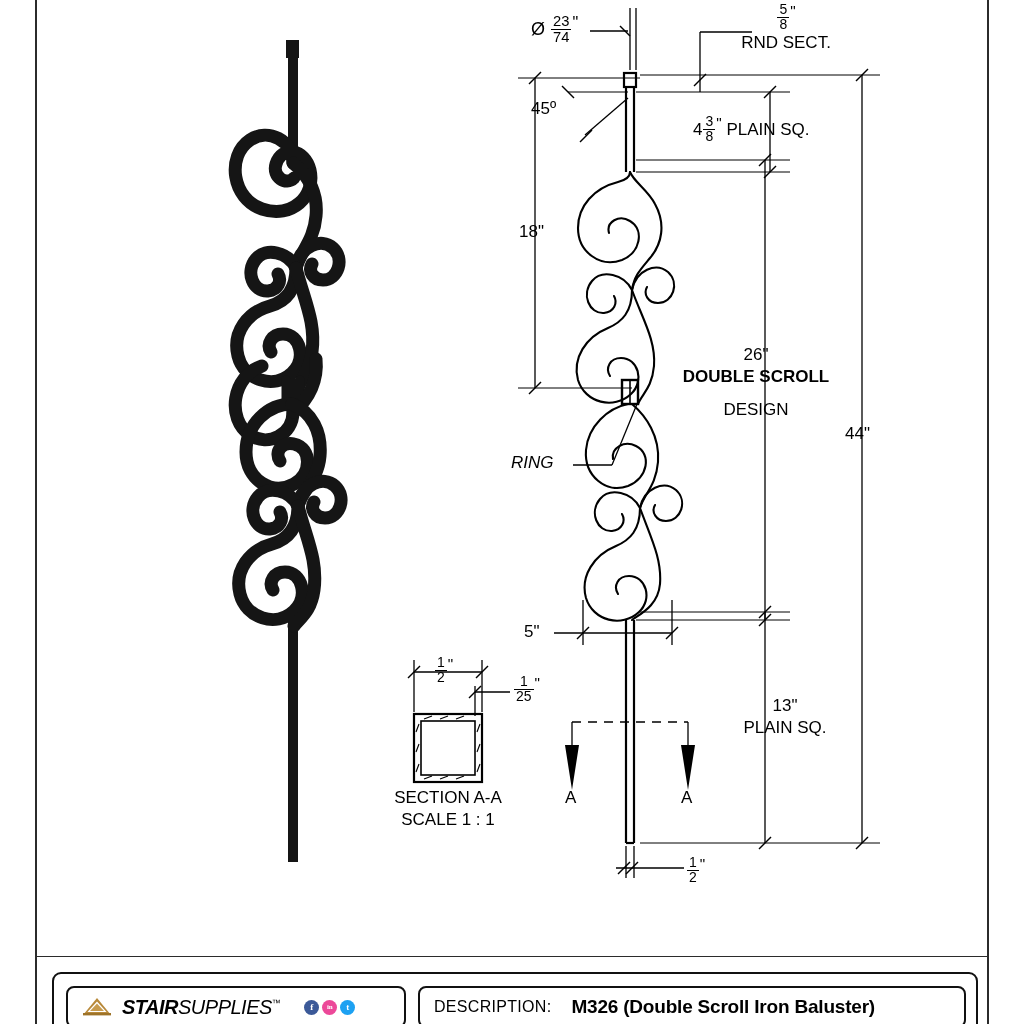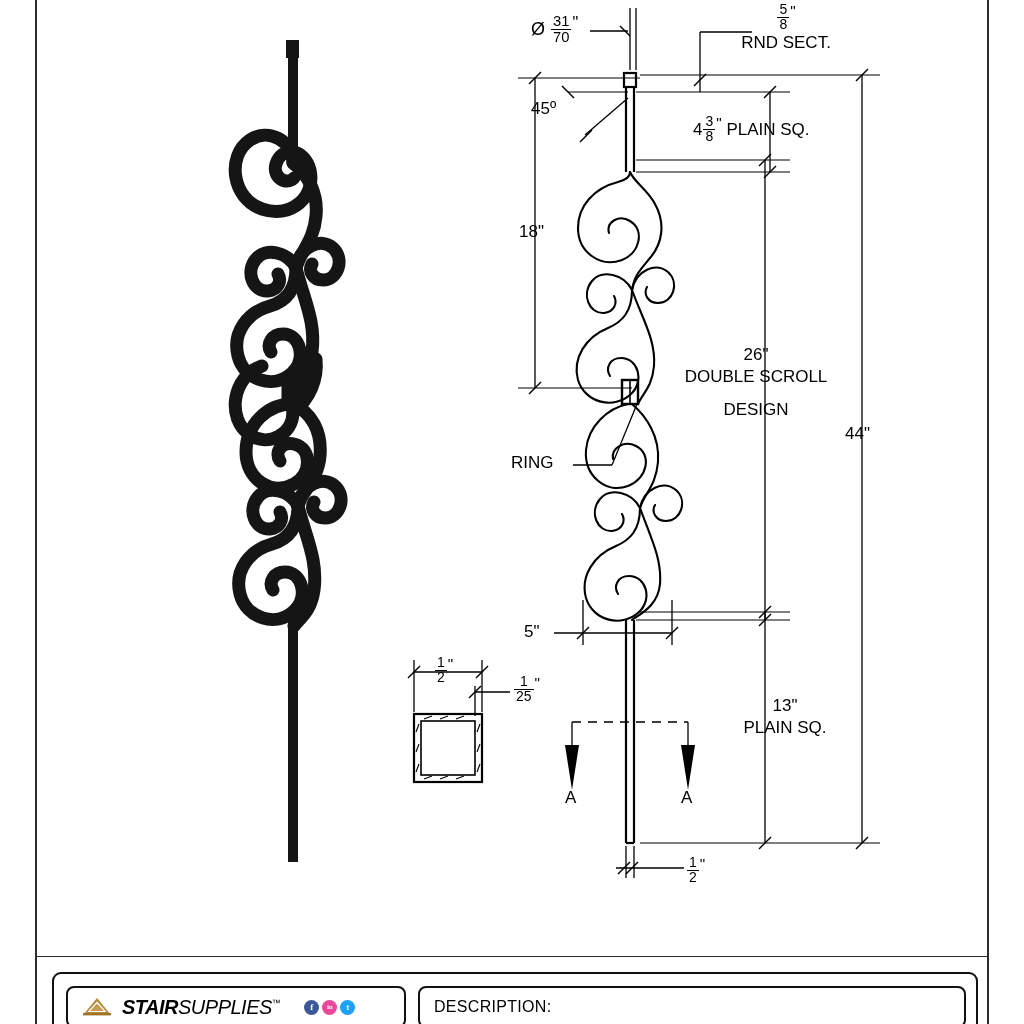--- a/index.html
+++ b/index.html
@@ -310,22 +310,22 @@
 
         <line x1="475" y1="692" x2="510" y2="692"></line>
         <line x1="469" y1="698" x2="481" y2="686" stroke-width="1.4"></line>
         <line x1="475" y1="686" x2="475" y2="716"></line>
       </g>
     </g>
   </svg>
 
   <div class="txt t18" style="left:531px;top:13px;">
     <span>Ø</span>&nbsp;<span class="frac">
-        <span class="num">31</span>
-        <span class="den">70</span>
+        <span class="num">23</span>
+        <span class="den">74</span>
       </span><span class="inch">"</span>
   </div>
 
   <div class="txt t17 ctr" style="left:716px;top:2px;width:140px;">
     <div><span class="frac">
           <span class="num">5</span>
           <span class="den">8</span>
         </span><span class="inch">"</span></div>
     <div style="margin-top:0;">RND SECT.</div>
   </div>
@@ -336,27 +336,27 @@
     <span>4</span><span class="frac">
         <span class="num">3</span>
         <span class="den">8</span>
       </span><span class="inch">"</span>&nbsp;<span>PLAIN SQ.</span>
   </div>
 
   <div class="txt t17" style="left:519px;top:222px;">18"</div>
 
   <div class="txt t17 ctr" style="left:676px;top:345px;width:160px;">
     <div>26"</div>
-    <div style="margin-top:3px;">DOUBLE SCROLL</div>
+    <div style="margin-top:3px;font-weight:bold;">DOUBLE SCROLL</div>
     <div style="margin-top:14px;">DESIGN</div>
   </div>
 
   <div class="txt t17" style="left:845px;top:424px;">44"</div>
 
-  <div class="txt t17" style="left:511px;top:453px;">RING</div>
+  <div class="txt t17" style="left:511px;top:453px;font-style:italic;">RING</div>
 
   <div class="txt t17" style="left:524px;top:622px;">5"</div>
 
   <div class="txt t17 ctr" style="left:700px;top:696px;width:170px;">
     <div>13"</div>
     <div style="margin-top:3px;">PLAIN SQ.</div>
   </div>
 
   <div class="txt t17" style="left:686px;top:855px;">
     <span class="frac">
@@ -372,20 +372,24 @@
       </span><span class="inch">"</span>
   </div>
 
   <div class="txt t17" style="left:513px;top:674px;">
     <span class="frac">
         <span class="num">1</span>
         <span class="den">25</span>
       </span><span class="inch">"</span>
   </div>
 
+  <div class="txt t17 ctr" style="left:368px;top:788px;width:160px;">
+    <div>SECTION A-A</div>
+    <div style="margin-top:3px;">SCALE 1 : 1</div>
+  </div>
 
   <div class="txt t17" style="left:565px;top:788px;">A</div>
   <div class="txt t17" style="left:681px;top:788px;">A</div>
 
   <div class="tb-outer"></div>
 
   <div class="tb-logo">
     <svg class="logo-tri" viewBox="0 0 30 20" style="position:relative;">
       <polygon points="15,1 29,18 1,18" fill="#B8893A"></polygon>
       <polygon points="15,4.5 24.5,15 5.5,15" fill="#fff"></polygon>
@@ -395,15 +399,16 @@
     <span class="logo-word"><span>STAIR</span><span class="thin">SUPPLIES</span><span class="logo-tm">™</span></span>
     <span class="social">
       <span class="soc" style="background:#3b5998;">f</span>
       <span class="soc" style="background:#ec4899;font-size:7px;">in</span>
       <span class="soc" style="background:#1da1f2;">t</span>
     </span>
   </div>
 
   <div class="tb-desc">
     <span class="desc-label">DESCRIPTION:</span>
+    <span class="desc-value">M326 (Double Scroll Iron Baluster)</span>
   </div>
 
 </div>
 
 </body></html>

